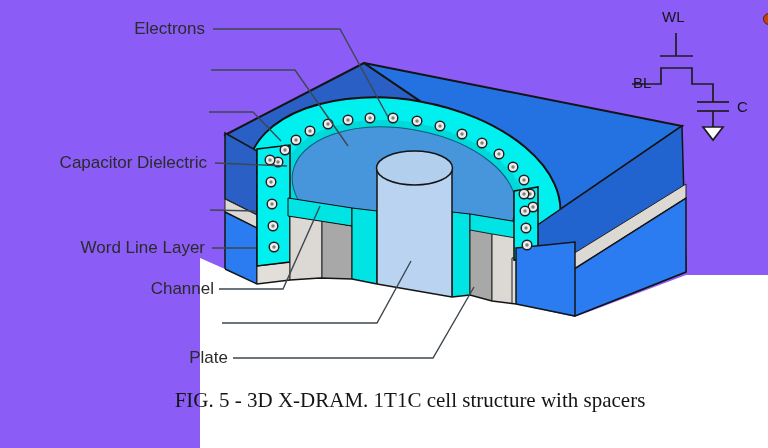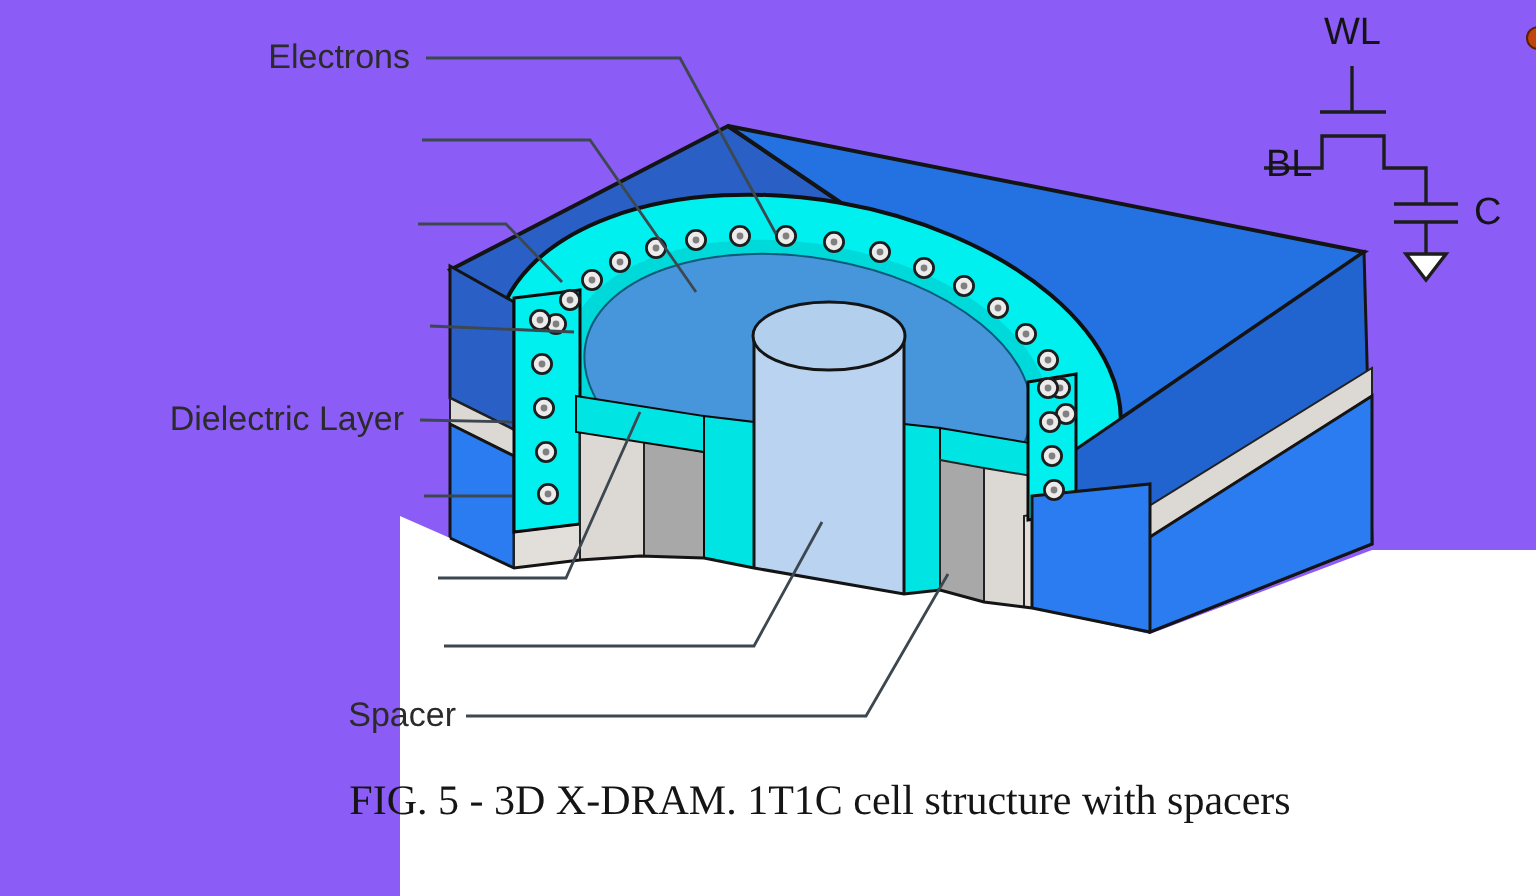--- a/index.html
+++ b/index.html
@@ -1,20 +1,20 @@
 <!DOCTYPE html>
 <html><head>
 <meta charset="utf-8">
 <style>
   html,body{margin:0;padding:0;background:#ffffff;}
   .stage{position:relative;width:768px;height:448px;background:#8b5cf6;overflow:hidden;
          font-family:"Liberation Sans",sans-serif;}
   .stage svg{position:absolute;left:0;top:0;}
   .lbl{position:absolute;font-size:17px;color:#2b2b2b;white-space:nowrap;line-height:22px;}
-  .circ-lbl{position:absolute;font-size:19px;color:#141414;white-space:nowrap;line-height:22px;}
+  .circ-lbl{position:absolute;font-size:15px;color:#141414;white-space:nowrap;line-height:22px;}
   .caption{position:absolute;left:0;right:0;top:388px;text-align:center;
            font-family:"Liberation Serif",serif;font-size:21px;color:#151515;
            transform:translateX(26px);}
   .caption .fig{font-weight:normal;}
 </style>
 </head>
 <body>
 
 <div class="stage">
 
@@ -138,22 +138,24 @@
       <path d="M697,102 H729"></path>
       <path d="M697,111 H729"></path>
       <path d="M713,111 V127"></path>
       <path d="M703,127 H723 L713,140 Z" fill="#ffffff"></path>
     </g>
 
     <circle cx="769" cy="19" r="5.5" fill="#C1440E" stroke="#5a2000" stroke-width="1"></circle>
   </svg>
 
   <div class="lbl" style="right:563px;top:18px">Electrons</div>
-  <div class="lbl" style="right:566px;top:199px">Dielectric Layer</div>
-  <div class="lbl" style="right:540px;top:347px">Spacer</div>
+  <div class="lbl" style="right:561px;top:152px">Capacitor Dielectric</div>
+  <div class="lbl" style="right:563px;top:237px">Word Line Layer</div>
+  <div class="lbl" style="right:554px;top:278px">Channel</div>
+  <div class="lbl" style="right:540px;top:347px">Plate</div>
 
   <div class="circ-lbl" style="left:662px;top:6px">WL</div>
   <div class="circ-lbl" style="left:633px;top:72px">BL</div>
   <div class="circ-lbl" style="left:737px;top:96px">C</div>
 
   <div class="caption">
     <span class="fig">FIG. 5</span><span> - 3D X-DRAM. 1T1C cell structure with spacers</span>
   </div>
 </div>
 

